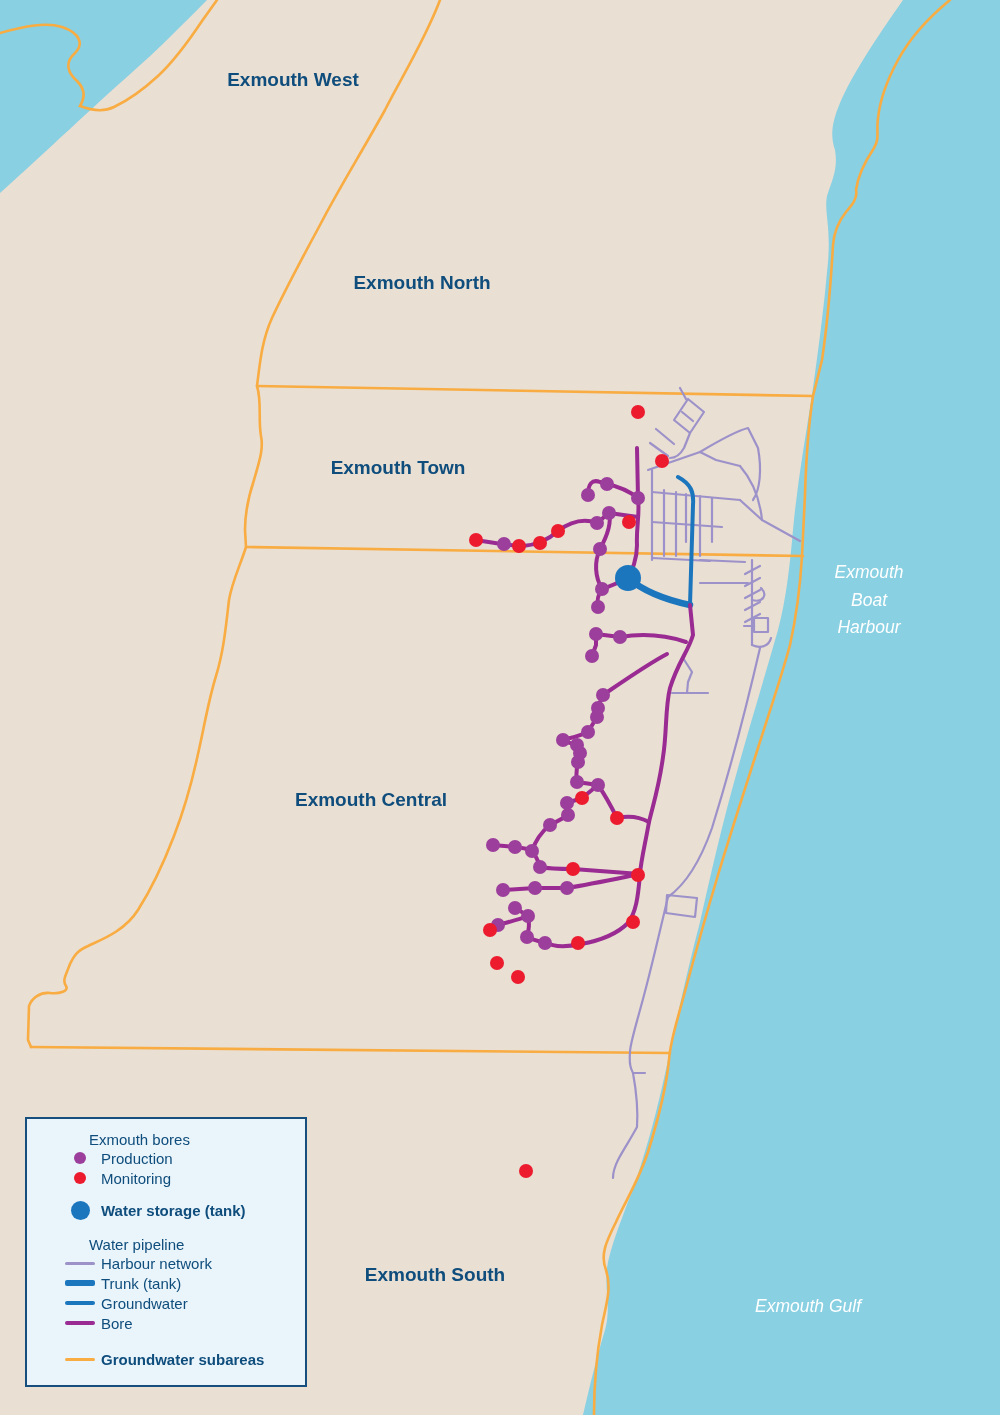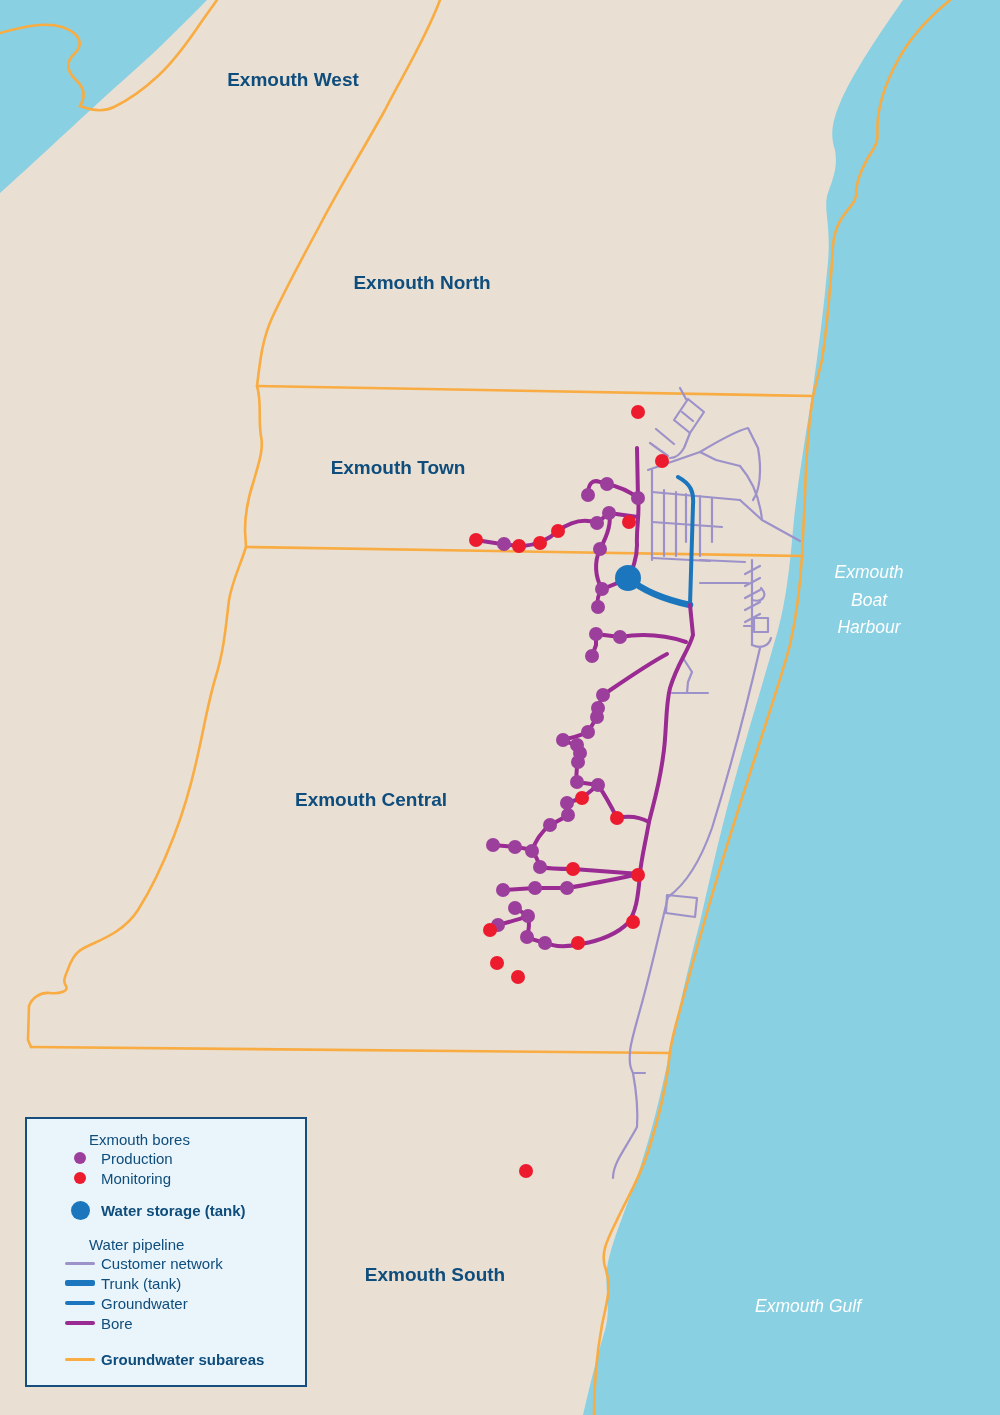--- a/index.html
+++ b/index.html
@@ -196,21 +196,21 @@
           <span class="lg-dot" id="storage-dot" style="height: 19px; width: 19px; background: rgb(27, 118, 190);"></span>
         </span>
       <span>Water storage (tank)</span>
     </div>
     <div class="lg-title">Water pipeline</div>
     <div>
         <div class="lg-row">
           <span class="lg-sw">
             <span class="lg-line" style="height: 3px; background: rgb(156, 146, 201);"></span>
           </span>
-          <span>Customer network</span>
+          <span>Harbour network</span>
         </div>
         <div class="lg-row">
           <span class="lg-sw">
             <span class="lg-line" style="height: 6px; background: rgb(27, 118, 190);"></span>
           </span>
           <span>Trunk (tank)</span>
         </div>
         <div class="lg-row">
           <span class="lg-sw">
             <span class="lg-line" style="height: 3.5px; background: rgb(27, 118, 190);"></span>

